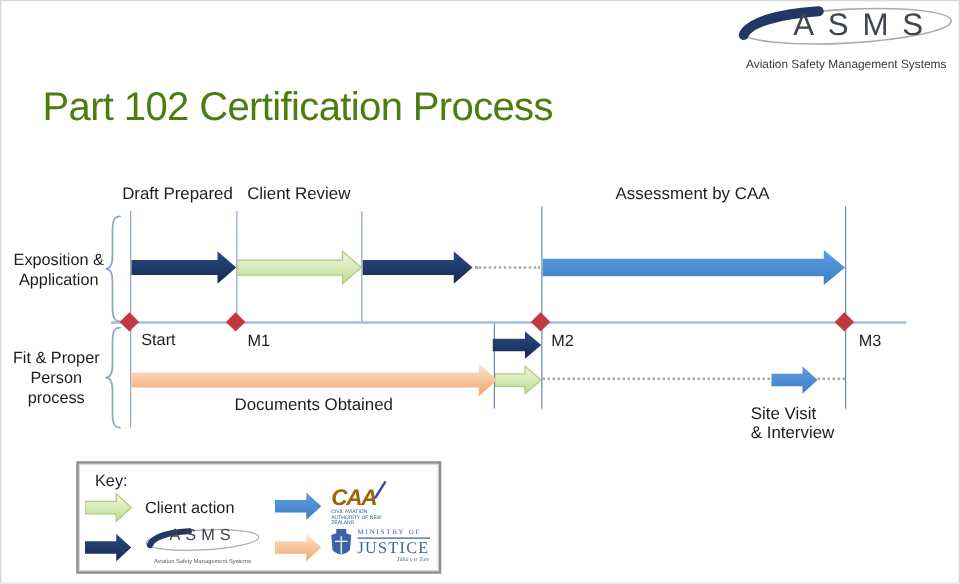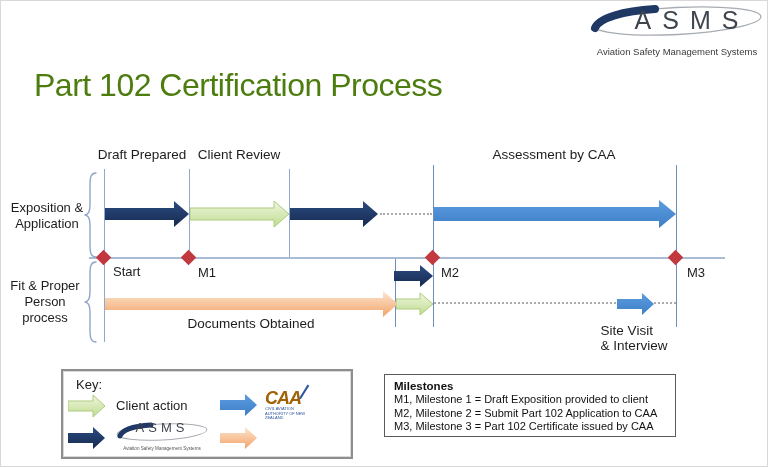--- a/index.html
+++ b/index.html
@@ -188,22 +188,28 @@
     </svg>
     <div class="abs" style="left:202px;top:18px;width:60px;height:30px">
       <div class="caa-name">CAA</div>
       <div class="caa-slash"></div>
       <div class="caa-tag">CIVIL AVIATION AUTHORITY OF NEW ZEALAND</div>
     </div>
 
     <svg class="abs" style="left:157px;top:55px" width="38" height="24">
       <polygon points="0,7 25,7 25,1 37,12 25,23 25,17 0,17" fill="url(#gOrange)"></polygon>
     </svg>
-  </div>
-
-  <div class="abs msbox">
-    <div class="mstitle">Milestones</div>
-    <div class="msline">M1, Milestone 1 = Draft Exposition provided to client</div>
-    <div class="msline">M2, Milestone 2 = Submit Part 102 Application to CAA</div>
-    <div class="msline">M3, Milestone 3 = Part 102 Certificate issued by CAA</div>
-  </div>
+    <div class="abs moj" style="left:200px;top:50px;width:84px;height:32px">
+      <svg style="position:absolute;left:0;top:2px" width="20" height="26">
+        <rect x="6" y="0" width="8" height="4" fill="#3E63A4"></rect>
+        <path d="M2,5 Q10,1 18,5 L17,17 Q10,24 3,17 Z" fill="#3E63A4"></path>
+        <path d="M10,6 L10,20 M5,10 L15,10" stroke="#ffffff" stroke-width="1"></path>
+      </svg>
+      <div style="position:absolute;left:23px;top:2px">
+        <div class="moj-line1">MINISTRY OF</div>
+        <div class="moj-line2">JUSTICE</div>
+        <div class="moj-tag">Tāhū o te Ture</div>
+      </div>
+    </div>
+  </div>
+
 
 </div>
 
 </body></html>

